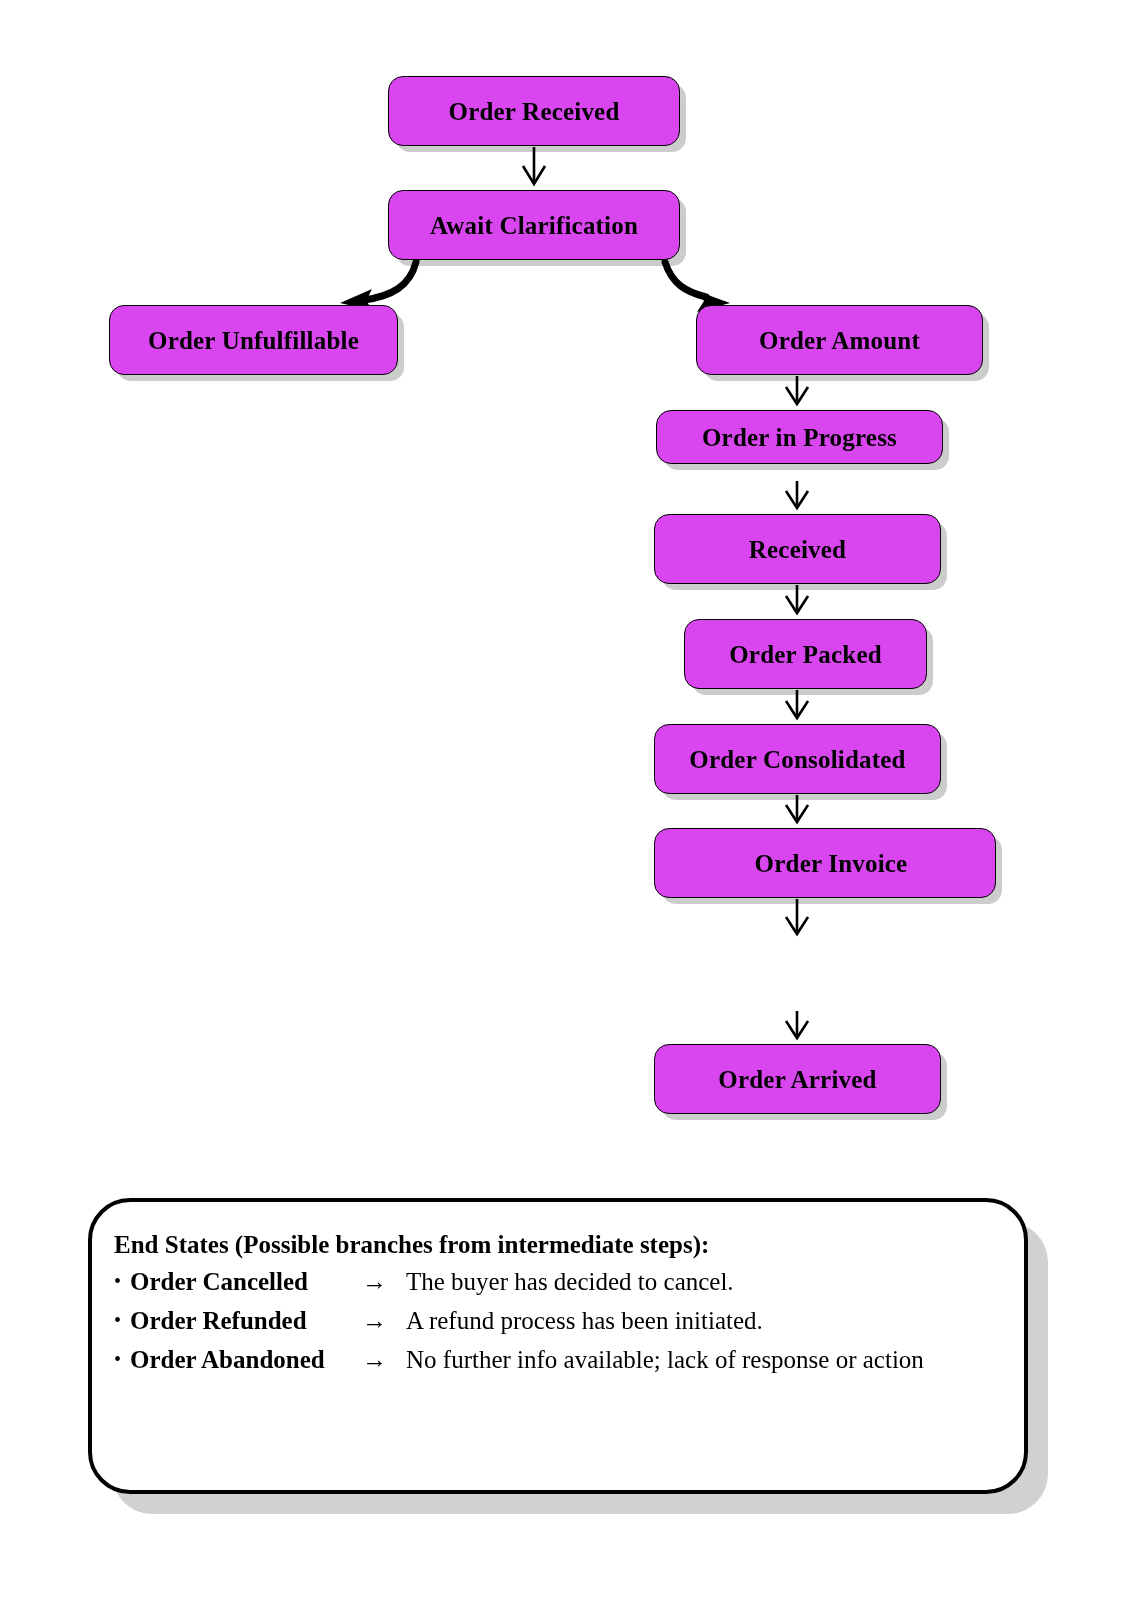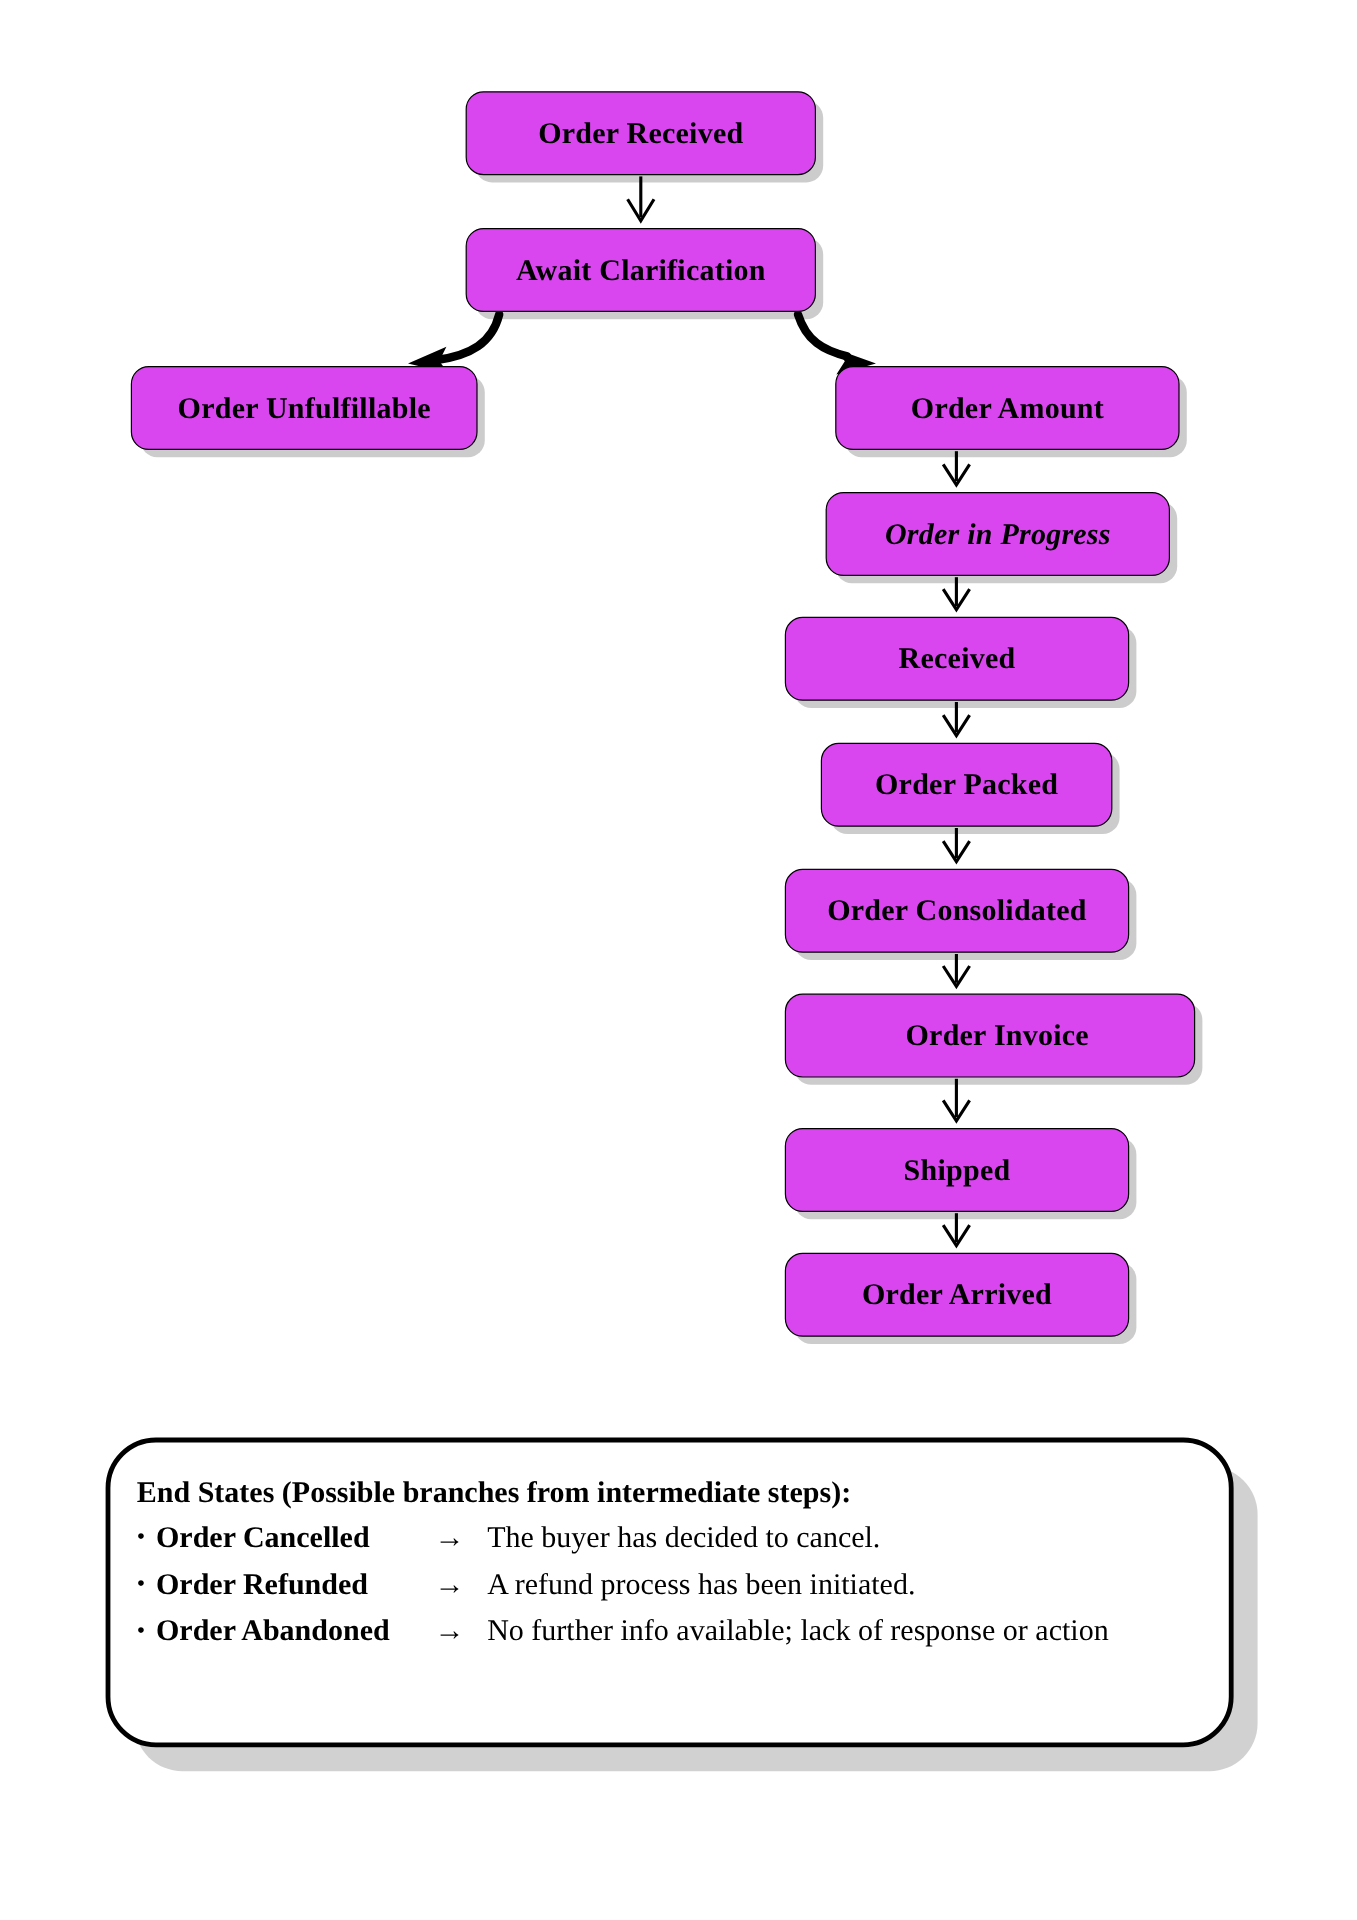--- a/index.html
+++ b/index.html
@@ -56,21 +56,21 @@
     z-index: 2;
     pointer-events: none;
   }
 
   
   #legend {
     position: absolute;
     left: 88px;
     top: 1198px;
     width: 940px;
-    height: 258px;
+    height: 296px;
     box-sizing: border-box;
     background: #ffffff;
     border: 4px solid #000000;
     border-radius: 42px;
     box-shadow: 22px 22px 0 -2px rgba(0,0,0,0.18);
     z-index: 3;
     padding: 30px 16px 0 22px;
   }
   .legend-title {
     font-size: 25px;
@@ -172,43 +172,40 @@
   </div>
 
   <div class="node" style="left:109px; top:305px; width:289px; height:70px;">
     <span>Order Unfulfillable</span>
   </div>
 
   <div class="node" style="left:654px; top:305px; width:287px; height:70px;margin-left:42px;">
     <span>Order Amount</span>
   </div>
 
-  <div class="node" style="left:688px; top:410px; width:287px; height:70px;font-style:italic;">
+  <div class="node" style="left:656px; top:410px; width:287px; height:54px;">
     <span>Order in Progress</span>
   </div>
 
   <div class="node" style="left:654px; top:514px; width:287px; height:70px;">
     <span>Received</span>
   </div>
 
   <div class="node" style="left:684px; top:619px; width:243px; height:70px;">
     <span>Order Packed</span>
   </div>
 
   <div class="node" style="left:654px; top:724px; width:287px; height:70px;">
     <span>Order Consolidated</span>
   </div>
 
   <div class="node" style="left:654px; top:828px; width:342px; height:70px;padding-left:12px;">
     <span>Order Invoice</span>
   </div>
 
-  <div class="node" style="left:654px; top:940px; width:287px; height:70px;">
-    <span>Shipped</span>
-  </div>
 
   <div class="node" style="left:654px; top:1044px; width:287px; height:70px;">
     <span>Order Arrived</span>
   </div>
 
   <div id="legend">
     <div class="legend-title">End States (Possible branches from intermediate steps):</div>
 
     <ul class="legend-rows">
       <li class="legend-row">

